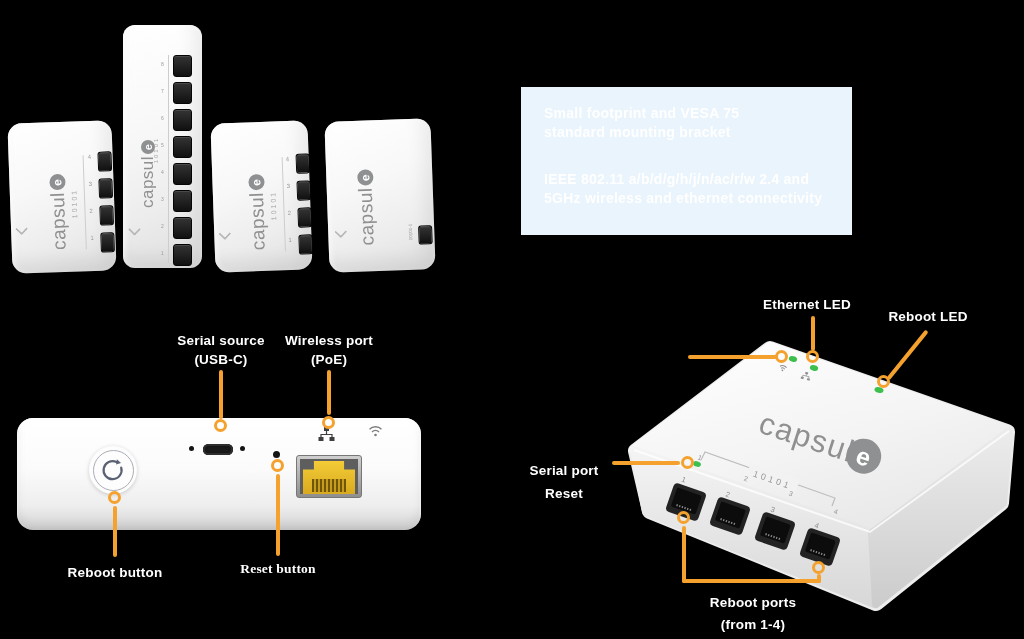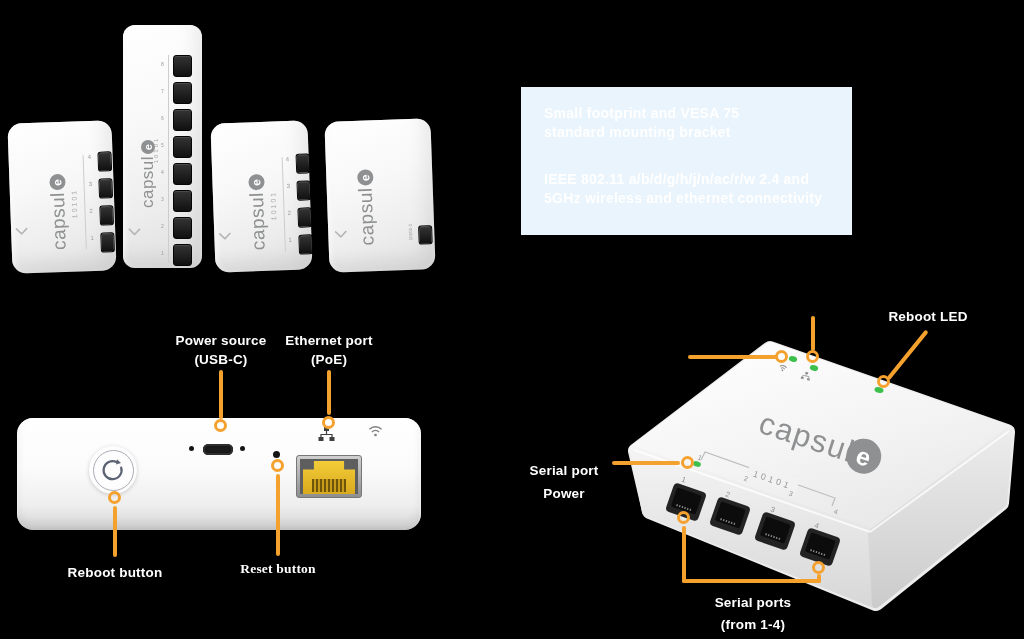--- a/index.html
+++ b/index.html
@@ -168,25 +168,25 @@
     <div class="ethshell">
       <div class="ethinner">
         <div class="rj45">
             <div class="pins"></div>
           </div>
       </div>
     </div>
   </div>
 
   <div class="albl" style="left:151px;top:331px;width:140px;">
-    <span>Power source</span><br>
+    <span>Serial source</span><br>
     <span>(USB-C)</span>
   </div>
   <div class="albl" style="left:259px;top:331px;width:140px;">
-    <span>Ethernet port</span><br>
+    <span>Wireless port</span><br>
     <span>(PoE)</span>
   </div>
   <div class="aline v" style="left:219px;top:370px;height:49px;"></div>
   <div class="ring" style="left:214px;top:419px;"></div>
   <div class="aline v" style="left:327px;top:370px;height:45px;"></div>
   <div class="ring" style="left:322px;top:416px;"></div>
   <div class="ring" style="left:108px;top:491px;"></div>
   <div class="aline v" style="left:113px;top:506px;height:51px;"></div>
   <div class="albl" style="left:45px;top:563px;width:140px;">Reboot button</div>
   <div class="ring" style="left:271px;top:459px;"></div>
@@ -269,37 +269,38 @@
     <g transform="rotate(19 820 547)">
       <rect x="803" y="532" width="34" height="30" rx="4" fill="#232323"></rect>
         <rect x="807" y="536" width="26" height="20" rx="2" fill="#0c0c0c"></rect>
       <line x1="812" y1="553" x2="828" y2="553" stroke="#8a8a8a" stroke-width="2" stroke-dasharray="1.3 1.5"></line>
     </g>
   </svg>
 
   <div class="aline h" style="left:688px;top:355px;width:89px;"></div>
   <div class="ring" style="left:775px;top:350px;"></div>
 
+  <div class="albl" style="left:737px;top:295px;width:140px;">Ethernet LED</div>
   <div class="aline v" style="left:811px;top:316px;height:35px;"></div>
   <div class="ring" style="left:806px;top:350px;"></div>
 
   <div class="albl" style="left:858px;top:307px;width:140px;">Reboot LED</div>
   <div class="diag" style="left:888px;top:377px;width:62px;transform:rotate(-51deg);"></div>
   <div class="ring" style="left:877px;top:375px;"></div>
 
   <div class="albl" style="left:494px;top:459px;width:140px;line-height:23px;">
     <span>Serial port</span><br>
-    <span>Power</span>
+    <span>Reset</span>
   </div>
   <div class="aline h" style="left:612px;top:461px;width:68px;"></div>
   <div class="ring" style="left:681px;top:456px;"></div>
 
   <div class="ring" style="left:677px;top:511px;"></div>
   <div class="aline v" style="left:682px;top:526px;height:57px;"></div>
   <div class="aline h" style="left:682px;top:579px;width:139px;"></div>
   <div class="aline v" style="left:817px;top:574px;height:9px;"></div>
   <div class="ring" style="left:812px;top:561px;"></div>
   <div class="albl" style="left:683px;top:592px;width:140px;line-height:22px;">
-    <span>Serial ports</span><br>
+    <span>Reboot ports</span><br>
     <span>(from 1-4)</span>
   </div>
 
 </div>
 
 </body></html>

